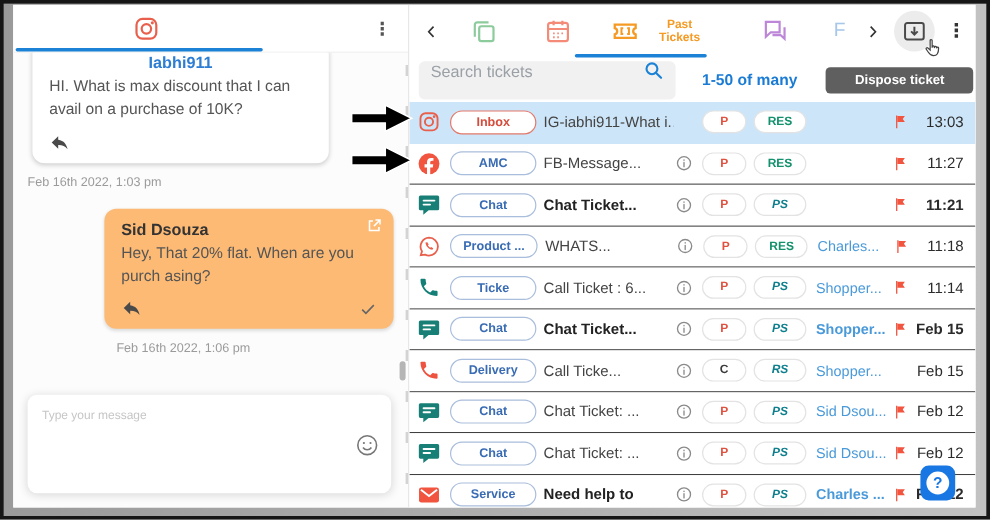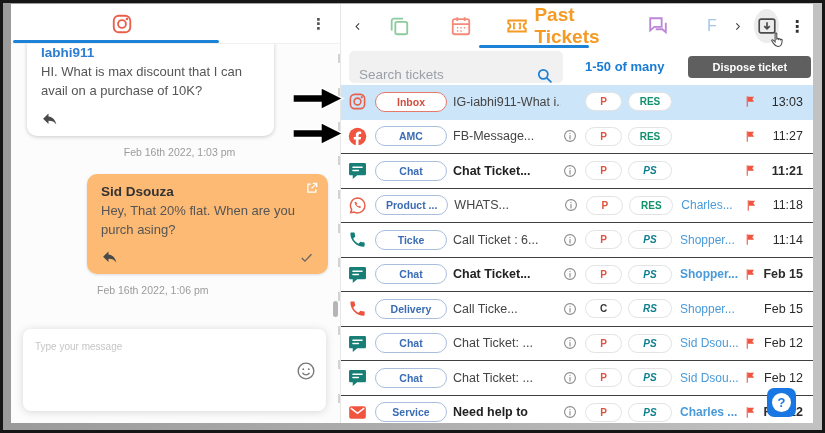--- a/index.html
+++ b/index.html
@@ -17,57 +17,57 @@
   .lp-ig-tab { margin-left:100px; width:22px; height:22px; color:#4a9bd8; }
   .lp-underline { position:absolute; left:2px; bottom:0; width:206px; height:3px;
     background:#1b82d6; border-radius:2px; }
   .lp-kebab { margin-left:auto; margin-right:14px; color:#555; font-size:15px; font-weight:bold; }
   .chat-scroll { position:relative; height:calc(100% - 40px); overflow:hidden; padding:0 4px; }
 
   .bubble { position:relative; border-radius:10px; padding:10px 14px 8px 14px; font-size:13px; color:#555; }
   .bubble-in { background:#fff; box-shadow:0 1px 4px rgba(0,0,0,.2); margin:-9px 62px 0 12px; }
   .bubble-out { background:#fdba74; box-shadow:0 1px 3px rgba(0,0,0,.13); margin:16px 8px 0 72px; }
   .b-author { font-weight:bold; font-size:13.5px; margin-bottom:3px; color:#333; }
-  .b-author.blue { color:#2d7dd2; }
+  .b-author.blue { color:#2d7dd2;text-align:center; }
   .b-text { line-height:1.45; }
   .b-foot { display:flex; justify-content:space-between; align-items:center; margin-top:9px; }
   .reply-ic { width:18px; height:18px; color:#4a4a4a; }
   .check-ic { width:15px; height:15px; color:#666; }
   .ext-ic { position:absolute; top:7px; right:9px; width:14px; height:14px; color:#fff; }
   .msg-ts { font-size:10.5px; color:#9b9b9b; margin-top:10px; }
-  .ts-left { margin-left:8px;text-align:center; } .ts-right { margin-left:82px; }
+  .ts-left { margin-left:8px; } .ts-right { margin-left:82px; }
 
   .composer { position:absolute; left:12px; right:14px; bottom:12px; height:82px;
     background:#fff; border-radius:8px; box-shadow:0 1px 8px rgba(0,0,0,.15); padding:12px; }
   .composer textarea { width:85%; height:100%; border:none; outline:none; resize:none;
     font-family:inherit; font-size:10px; color:#ec4899; background:transparent; }
   .composer textarea::placeholder { color:#c6c6c6; }
   .smiley { position:absolute; right:10px; top:32px; width:20px; height:20px; color:#777; }
   .lp-thumb { position:absolute; right:2px; bottom:106px; width:5px; height:16px;
     background:#b5b5b5; border-radius:3px; }
   .lp-track { position:absolute; right:0; top:50px; bottom:0; width:2px;
     background:repeating-linear-gradient(180deg,#c9c9c9 0 9px,transparent 9px 34px); opacity:.8; }
 
   
   .right-panel { flex:1; display:flex; flex-direction:column; background:#fff; overflow:hidden; }
   .rp-header { position:relative; flex:0 0 44px; display:flex; align-items:center; padding:0 8px; }
   .hicon { width:22px; height:22px; flex:0 0 auto; }
   .chev { width:13px; height:13px; color:#333; }
   .rp-underline { position:absolute; left:138px; bottom:0; width:110px; height:3.5px;
     background:#1b82d6; border-radius:2px; }
   .tab-active { display:flex; align-items:center; gap:6px; margin-left:34px; }
-  .tab-active .label { color:#f59a23; font-weight:bold; font-size:19px; }
+  .tab-active .label { color:#f59a23; font-weight:bold; font-size:10px;text-align:center; }
   .tab-letter { margin-left:38px; color:#a6c6ea; font-size:16px; }
   .dispose-btn { position:relative; margin-left:12px; width:34px; height:34px; border-radius:50%;
     background:#ececec; display:flex; align-items:center; justify-content:center; }
   .hand-cursor { position:absolute; right:-8px; bottom:-7px; width:19px; height:19px; }
   .rp-kebab { margin-left:10px; color:#333; font-size:16px; font-weight:bold; }
 
   .rp-search { flex:0 0 37px; display:flex; align-items:center; padding:0 8px; }
-  .search-box { display:flex; align-items:flex-start; width:222px; height:27px;
+  .search-box { display:flex; align-items:flex-end; width:222px; height:27px;
     background:#f1f1f1; border-radius:5px; padding:16px 10px; }
   .search-box input { flex:1; border:none; outline:none; background:transparent;
     font-family:inherit; font-size:13.5px; color:#555; min-width:0; }
   .search-box input::placeholder { color:#9aa0a6; }
   .search-ic { width:17px; height:17px; flex:0 0 auto; }
   .pagination { margin-left:22px; color:#1a7bd4; font-weight:bold; font-size:13px; white-space:nowrap; }
   .tooltip { margin-left:24px; background:#5f5f5f; color:#fff; font-weight:bold; font-size:11px;
     padding:5px 24px; border-radius:4px; white-space:nowrap; }
   .chev-blue { width:14px; height:14px; color:#1b82d6; margin-left:8px; }
 

